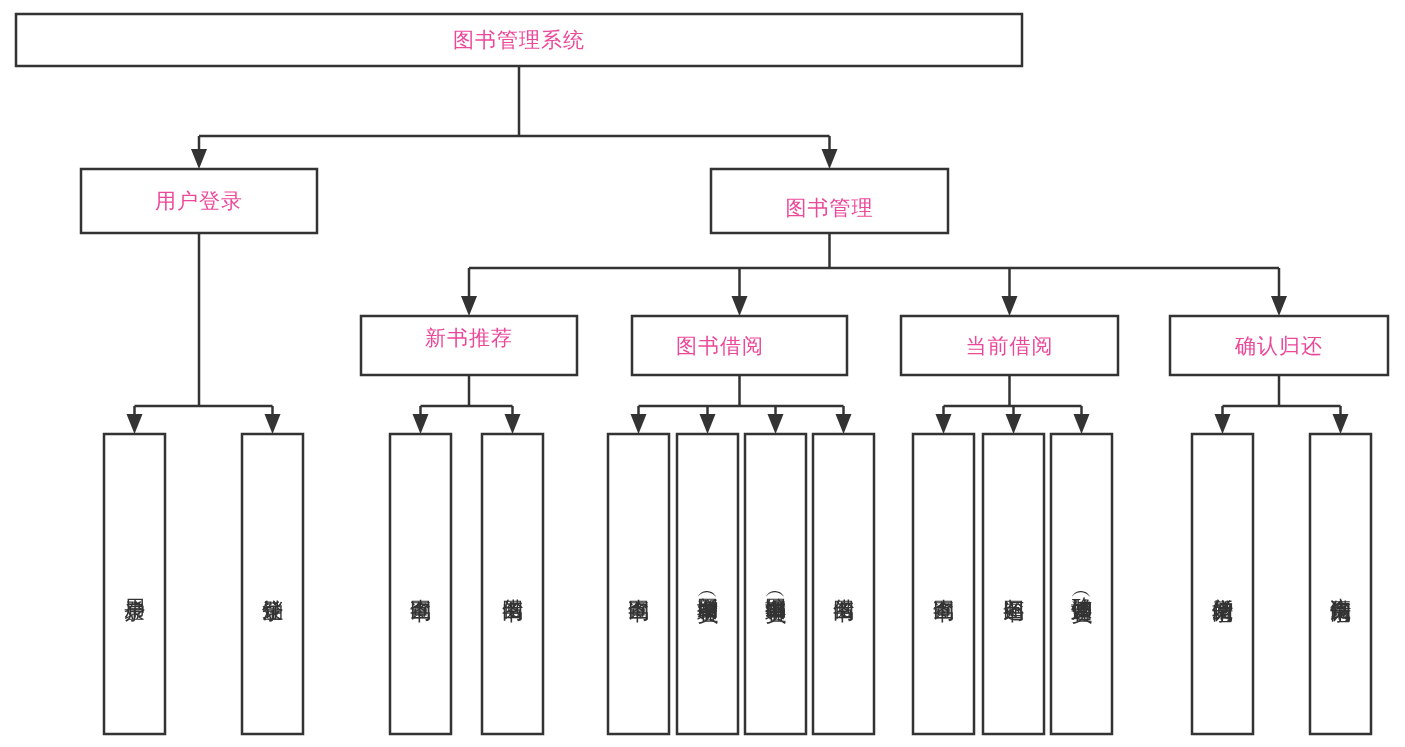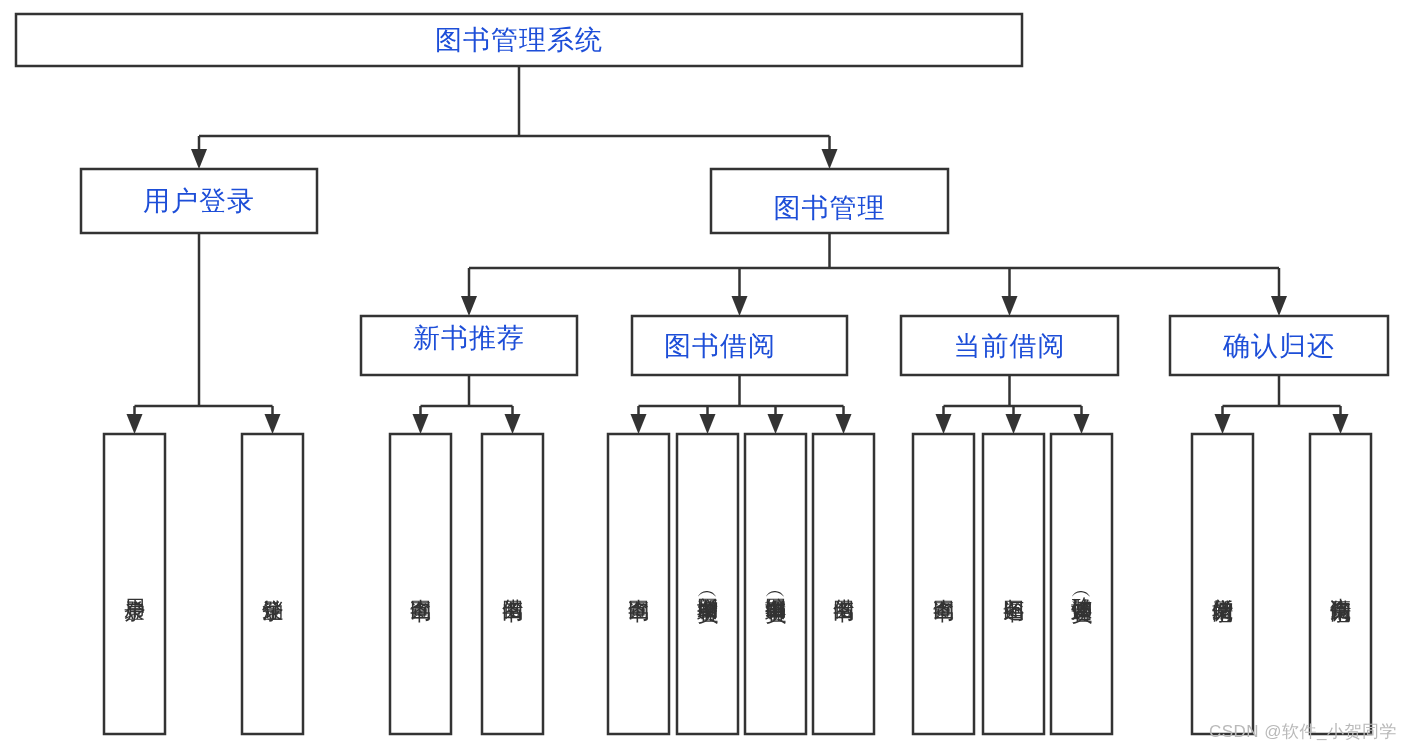--- a/index.html
+++ b/index.html
@@ -8,21 +8,21 @@
   #diagram-root{position:relative;width:1405px;height:747px;}
   svg#tree{position:absolute;inset:0;width:1405px;height:747px;}
   .node-rect{fill:#ffffff;stroke:#333333;stroke-width:2.5;}
   .link{stroke:#333333;stroke-width:2.5;fill:none;}
   .arrow-head{fill:#333333;stroke:none;}
   .vlabel-div{position:absolute;display:flex;align-items:center;justify-content:center;
               writing-mode:vertical-rl;text-orientation:upright;
               font-size:21px;line-height:1.08;color:#333333;letter-spacing:1px;
               white-space:nowrap;user-select:none;}
   .hlabel-div{position:absolute;display:flex;align-items:center;justify-content:center;
-              font-size:27px;color:#1d4ed8;letter-spacing:1px;white-space:nowrap;user-select:none;}
+              font-size:21px;color:#ec4899;letter-spacing:1px;white-space:nowrap;user-select:none;}
   #watermark{position:absolute;right:8px;bottom:4px;font-size:17px;color:#b9b9b9;
              letter-spacing:0.5px;user-select:none;}
 </style>
 </head>
 <body>
 
 <div id="diagram-root">
 
   <svg id="tree" viewBox="0 0 1405 747" preserveAspectRatio="none" aria-hidden="true">
     <g id="edges">
@@ -119,14 +119,13 @@
       <div class="vlabel-div" style="left: 677px; top: 434px; width: 61px; height: 300px;">新增图书（管理员）</div>
       <div class="vlabel-div" style="left: 745px; top: 434px; width: 61px; height: 300px;">编辑图书（管理员）</div>
       <div class="vlabel-div" style="left: 813px; top: 434px; width: 61px; height: 300px;">借阅图书</div>
       <div class="vlabel-div" style="left: 913px; top: 434px; width: 61px; height: 300px;">查询图书</div>
       <div class="vlabel-div" style="left: 983px; top: 434px; width: 61px; height: 300px;">归还图书</div>
       <div class="vlabel-div" style="left: 1051px; top: 434px; width: 61px; height: 300px;">确认归还（管理员）</div>
       <div class="vlabel-div" style="left: 1192px; top: 434px; width: 61px; height: 300px;">新增借阅记录</div>
       <div class="vlabel-div" style="left: 1310px; top: 434px; width: 61px; height: 300px;">查询借阅记录</div>
     </div>
 
-  <div id="watermark">CSDN @软件_小贺同学</div>
 </div>
 
 </body></html>

